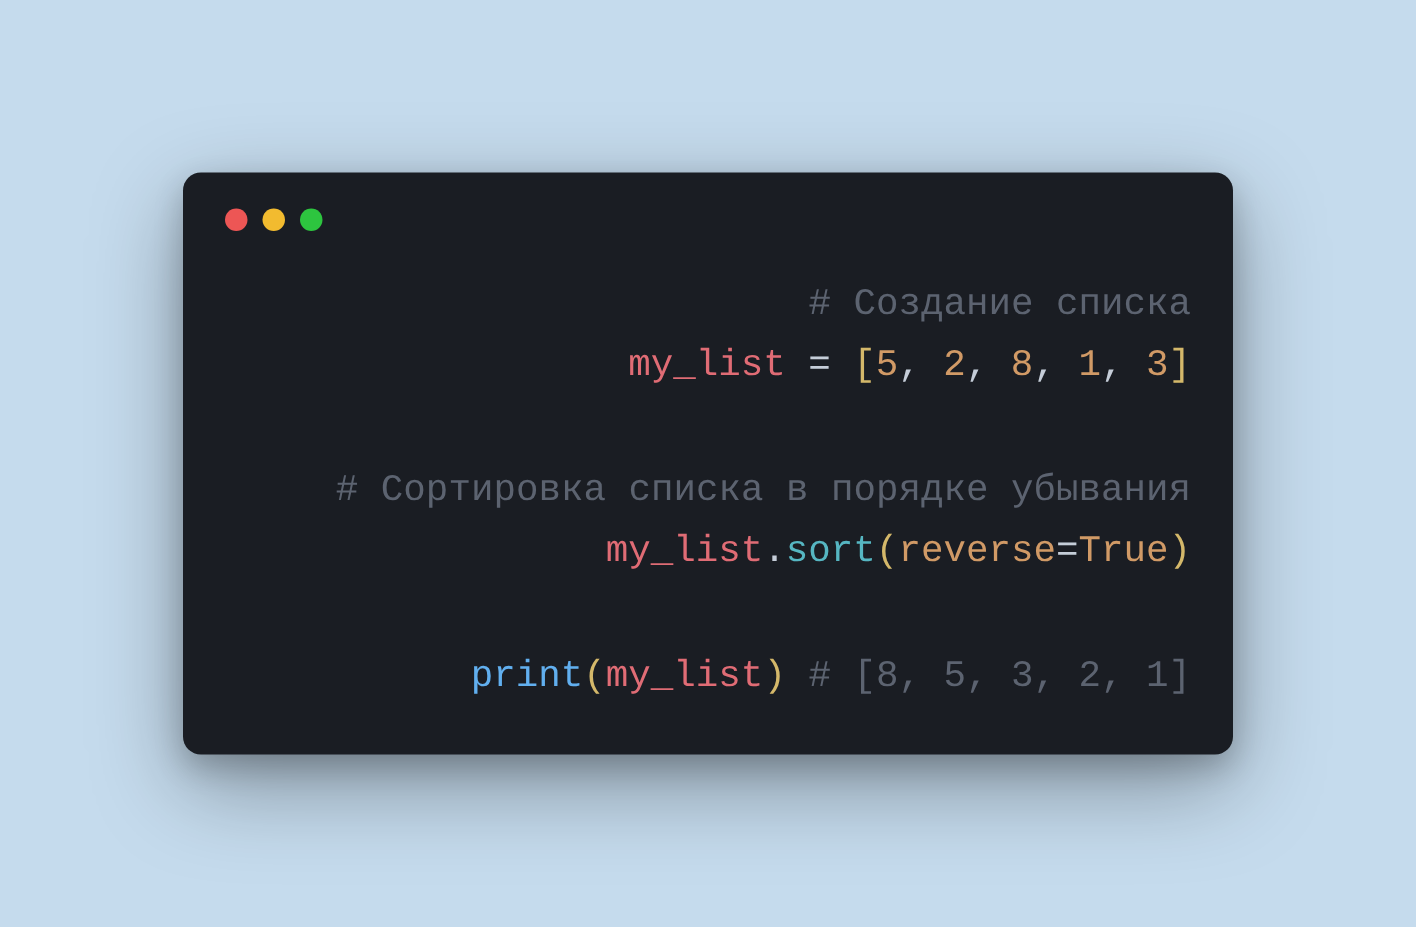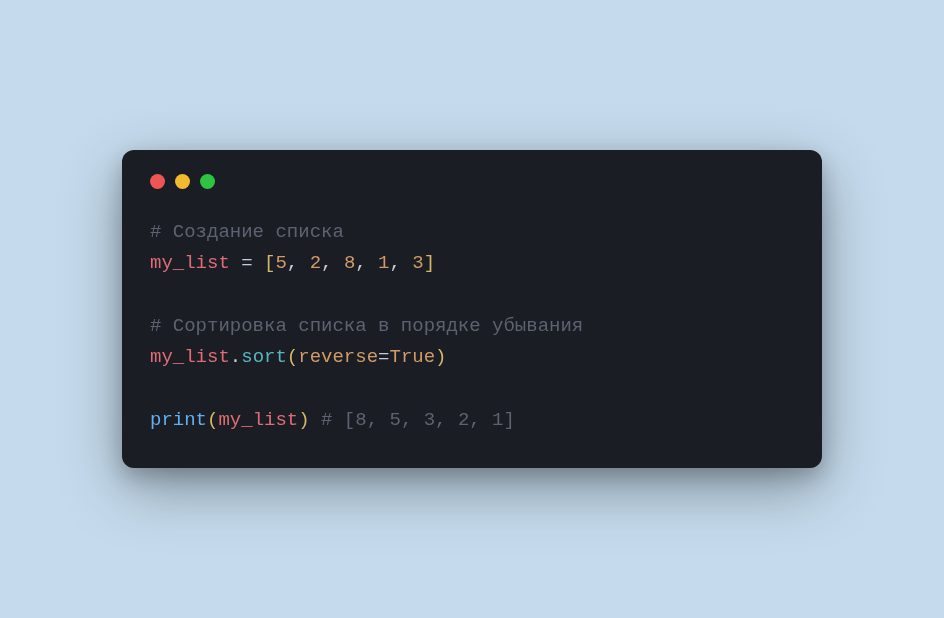--- a/index.html
+++ b/index.html
@@ -30,24 +30,25 @@
     }
     .dot {
       width: 15px;
       height: 15px;
       border-radius: 50%;
     }
     .dot-red { background: #ed5655; }
     .dot-yellow { background: #f2bb2f; }
     .dot-green { background: #2dc53f; }
     .code {
-      font-size: 19px;
+      font-size: 25px;
       line-height: 1.65;
       white-space: pre;
       color: #c5cdd8;
+      text-align: right;
     }
     .comment { color: #5c6370; }
     .var { color: #e06c75; }
     .op { color: #c5cdd8; }
     .bracket { color: #d4b86a; }
     .num { color: #d19a66; }
     .param { color: #d19a66; }
     .bool { color: #d19a66; }
     .builtin { color: #61afef; }
     .method { color: #56b6c2; }

